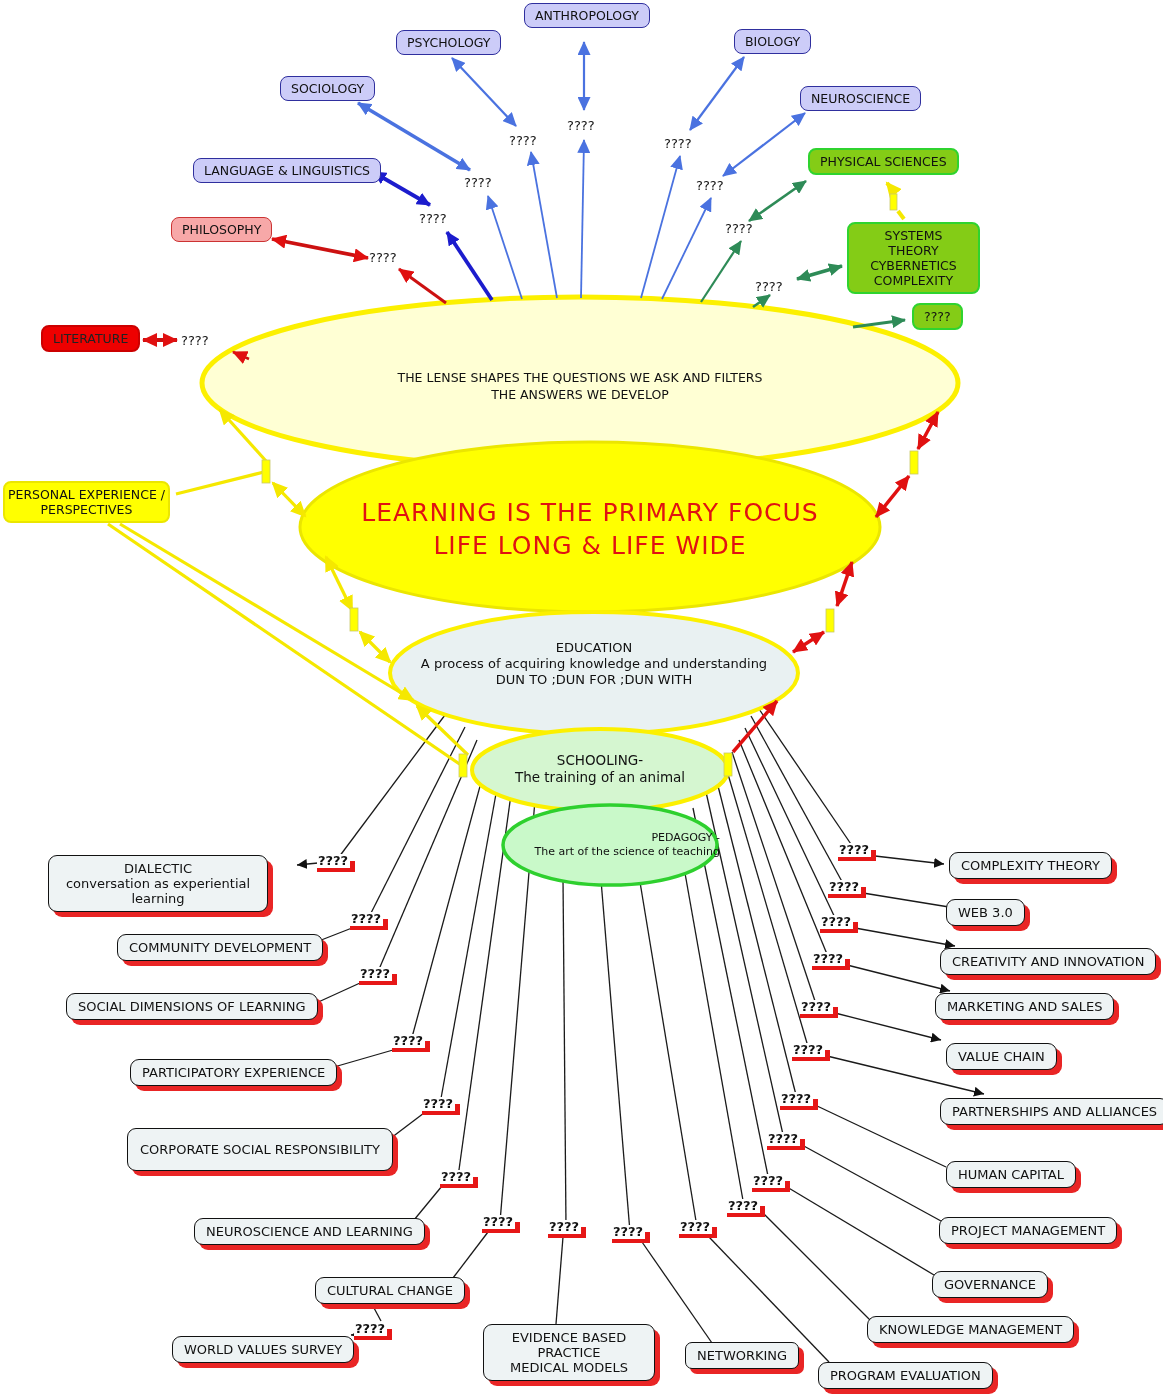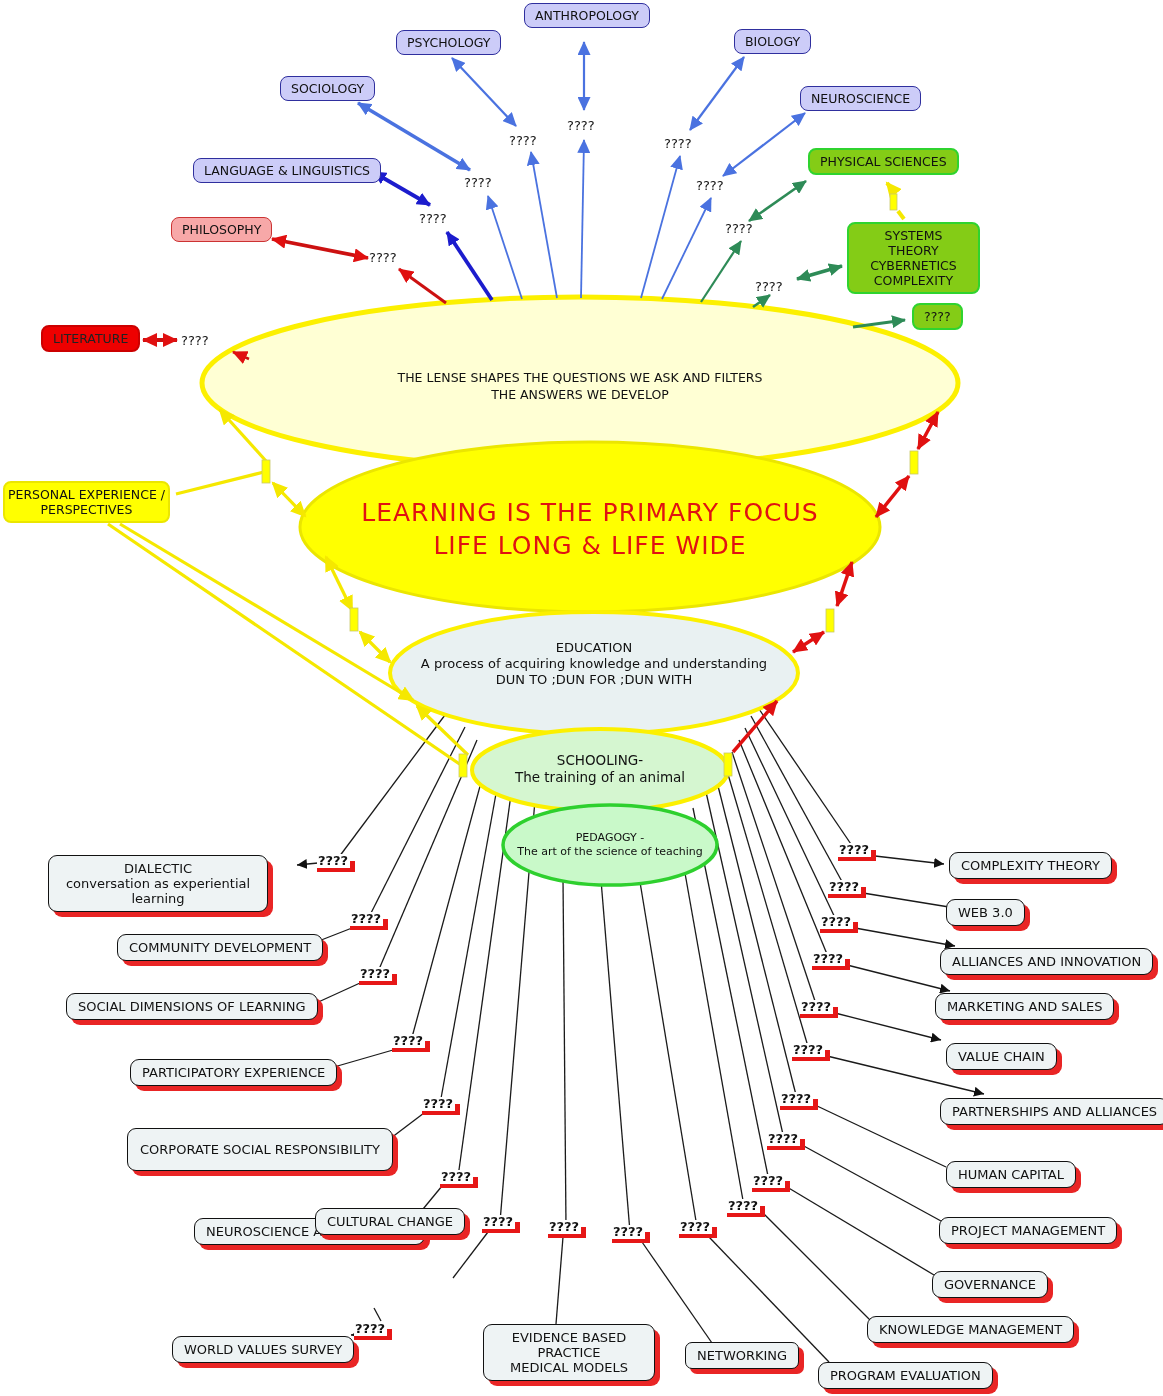--- a/index.html
+++ b/index.html
@@ -15,21 +15,21 @@
   .disc.redbox { background:#ee0000; border:2px solid #cc0000; color:#222; }
   .topic { font-size:13px; padding:5px 11px; border-radius:9px;
            background:#eef3f4; border:1.6px solid #111;
            box-shadow:5px 5px 0 0 #e92525; }
   .topic.tall { padding:13px 12px; }
   .etext { position:absolute; text-align:center; color:#111; white-space:pre-line; }
   .et-lens      { font-size:12.5px; line-height:17px; }
   .et-learning  { font-size:25px;  line-height:33px; color:#e01212; letter-spacing:1px; }
   .et-education { font-size:13px;  line-height:16px; }
   .et-schooling { font-size:13.5px;line-height:17px; }
-  .et-pedagogy  { font-size:11px;  line-height:13.5px; }
+  .et-pedagogy  { font-size:11px;  line-height:13.5px;text-align:right; }
   .pe { background:#ffff00; border:2px solid #ebe600; border-radius:8px;
         font-size:12.5px; padding:4px 2px; width:167px; }
   .qt { position:absolute; font-size:13px; color:#111; }
   .q  { position:absolute; font-size:13px; font-weight:bold; color:#111;
         background:#ffffff; padding:0 2px 1px 1px; line-height:14px; }
   .q::after  { content:""; position:absolute; left:0; right:-5px; bottom:-3px;
                height:4px; background:#e61717; }
   .q::before { content:""; position:absolute; right:-5px; bottom:-3px;
                width:5px; height:11px; background:#e61717; }
 </style>
@@ -209,30 +209,30 @@
 COMPLEXITY</div>
 <div class="node disc green" style="left:912px; top:303px;">????</div>
 
 <div class="node topic ml" style="left:48px; top:855px; width:220px;">DIALECTIC
 conversation as experiential learning</div>
 <div class="node topic" style="left:117px; top:934px;">COMMUNITY DEVELOPMENT</div>
 <div class="node topic" style="left:66px;  top:993px;">SOCIAL DIMENSIONS OF LEARNING</div>
 <div class="node topic" style="left:130px; top:1059px;">PARTICIPATORY EXPERIENCE</div>
 <div class="node topic tall" style="left:127px; top:1128px;">CORPORATE SOCIAL RESPONSIBILITY</div>
 <div class="node topic" style="left:194px; top:1218px;">NEUROSCIENCE AND LEARNING</div>
-<div class="node topic" style="left:315px; top:1208px;text-align:right;">CULTURAL CHANGE</div>
+<div class="node topic" style="left:315px; top:1277px;text-align:right;">CULTURAL CHANGE</div>
 <div class="node topic" style="left:172px; top:1336px;">WORLD VALUES SURVEY</div>
 <div class="node topic ml" style="left:455px; top:1324px; width:172px;margin-left:28px;">EVIDENCE BASED PRACTICE
 MEDICAL MODELS</div>
 <div class="node topic" style="left:685px; top:1342px;border-radius:7px;">NETWORKING</div>
 <div class="node topic" style="left:818px; top:1362px;">PROGRAM EVALUATION</div>
 
 <div class="node topic" style="left:949px; top:852px;">COMPLEXITY THEORY</div>
 <div class="node topic" style="left:946px; top:899px;">WEB 3.0</div>
-<div class="node topic" style="left:940px; top:948px;">ALLIANCES AND INNOVATION</div>
+<div class="node topic" style="left:940px; top:948px;">CREATIVITY AND INNOVATION</div>
 <div class="node topic" style="left:935px; top:993px;">MARKETING AND SALES</div>
 <div class="node topic" style="left:946px; top:1043px;">VALUE CHAIN</div>
 <div class="node topic" style="left:940px; top:1098px;">PARTNERSHIPS AND ALLIANCES</div>
 <div class="node topic" style="left:946px; top:1161px;">HUMAN CAPITAL</div>
 <div class="node topic" style="left:939px; top:1217px;">PROJECT MANAGEMENT</div>
 <div class="node topic" style="left:932px; top:1271px;">GOVERNANCE</div>
 <div class="node topic" style="left:867px; top:1316px;">KNOWLEDGE MANAGEMENT</div>
 
 <span class="qt" style="left:567px; top:118px;">????</span>
 <span class="qt" style="left:509px; top:133px;">????</span>

